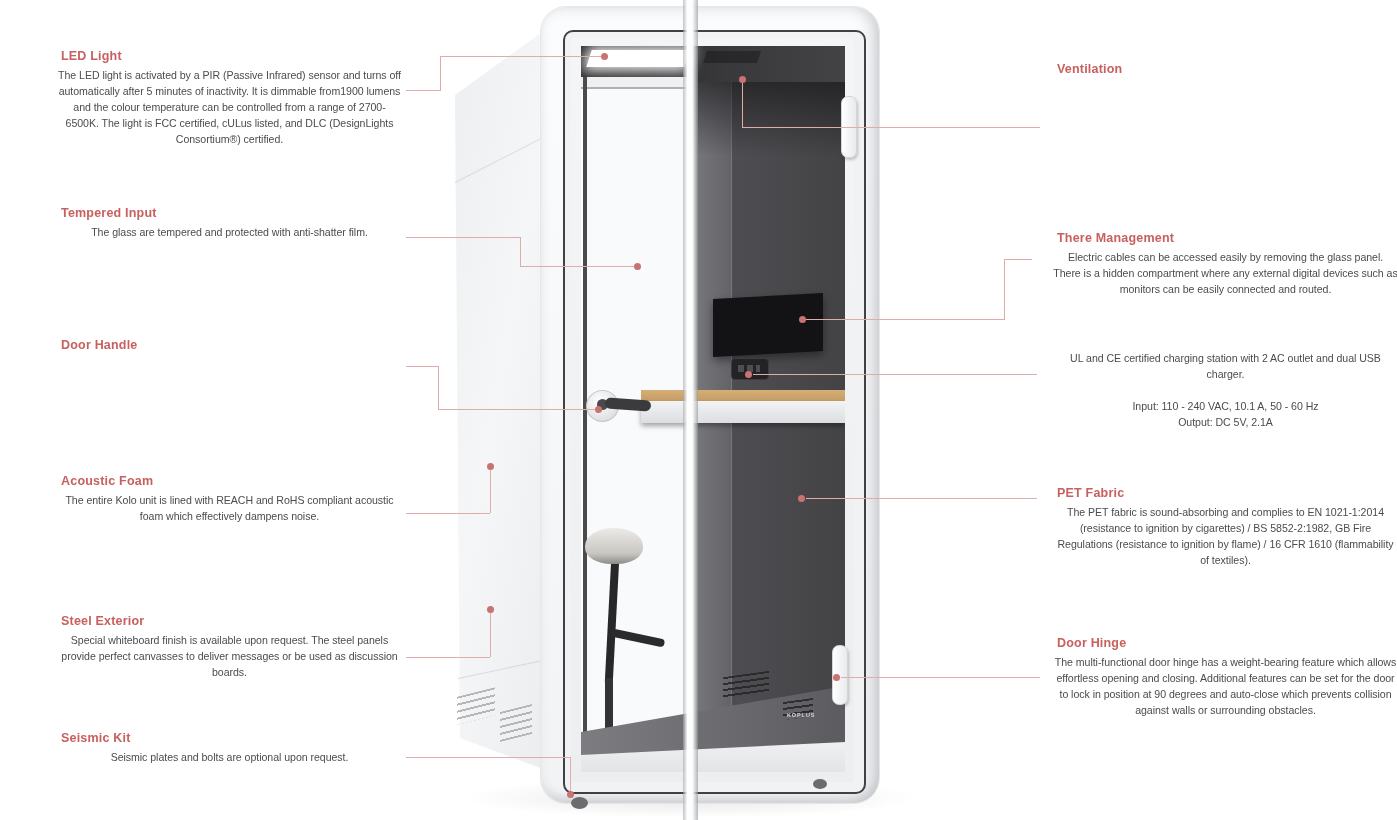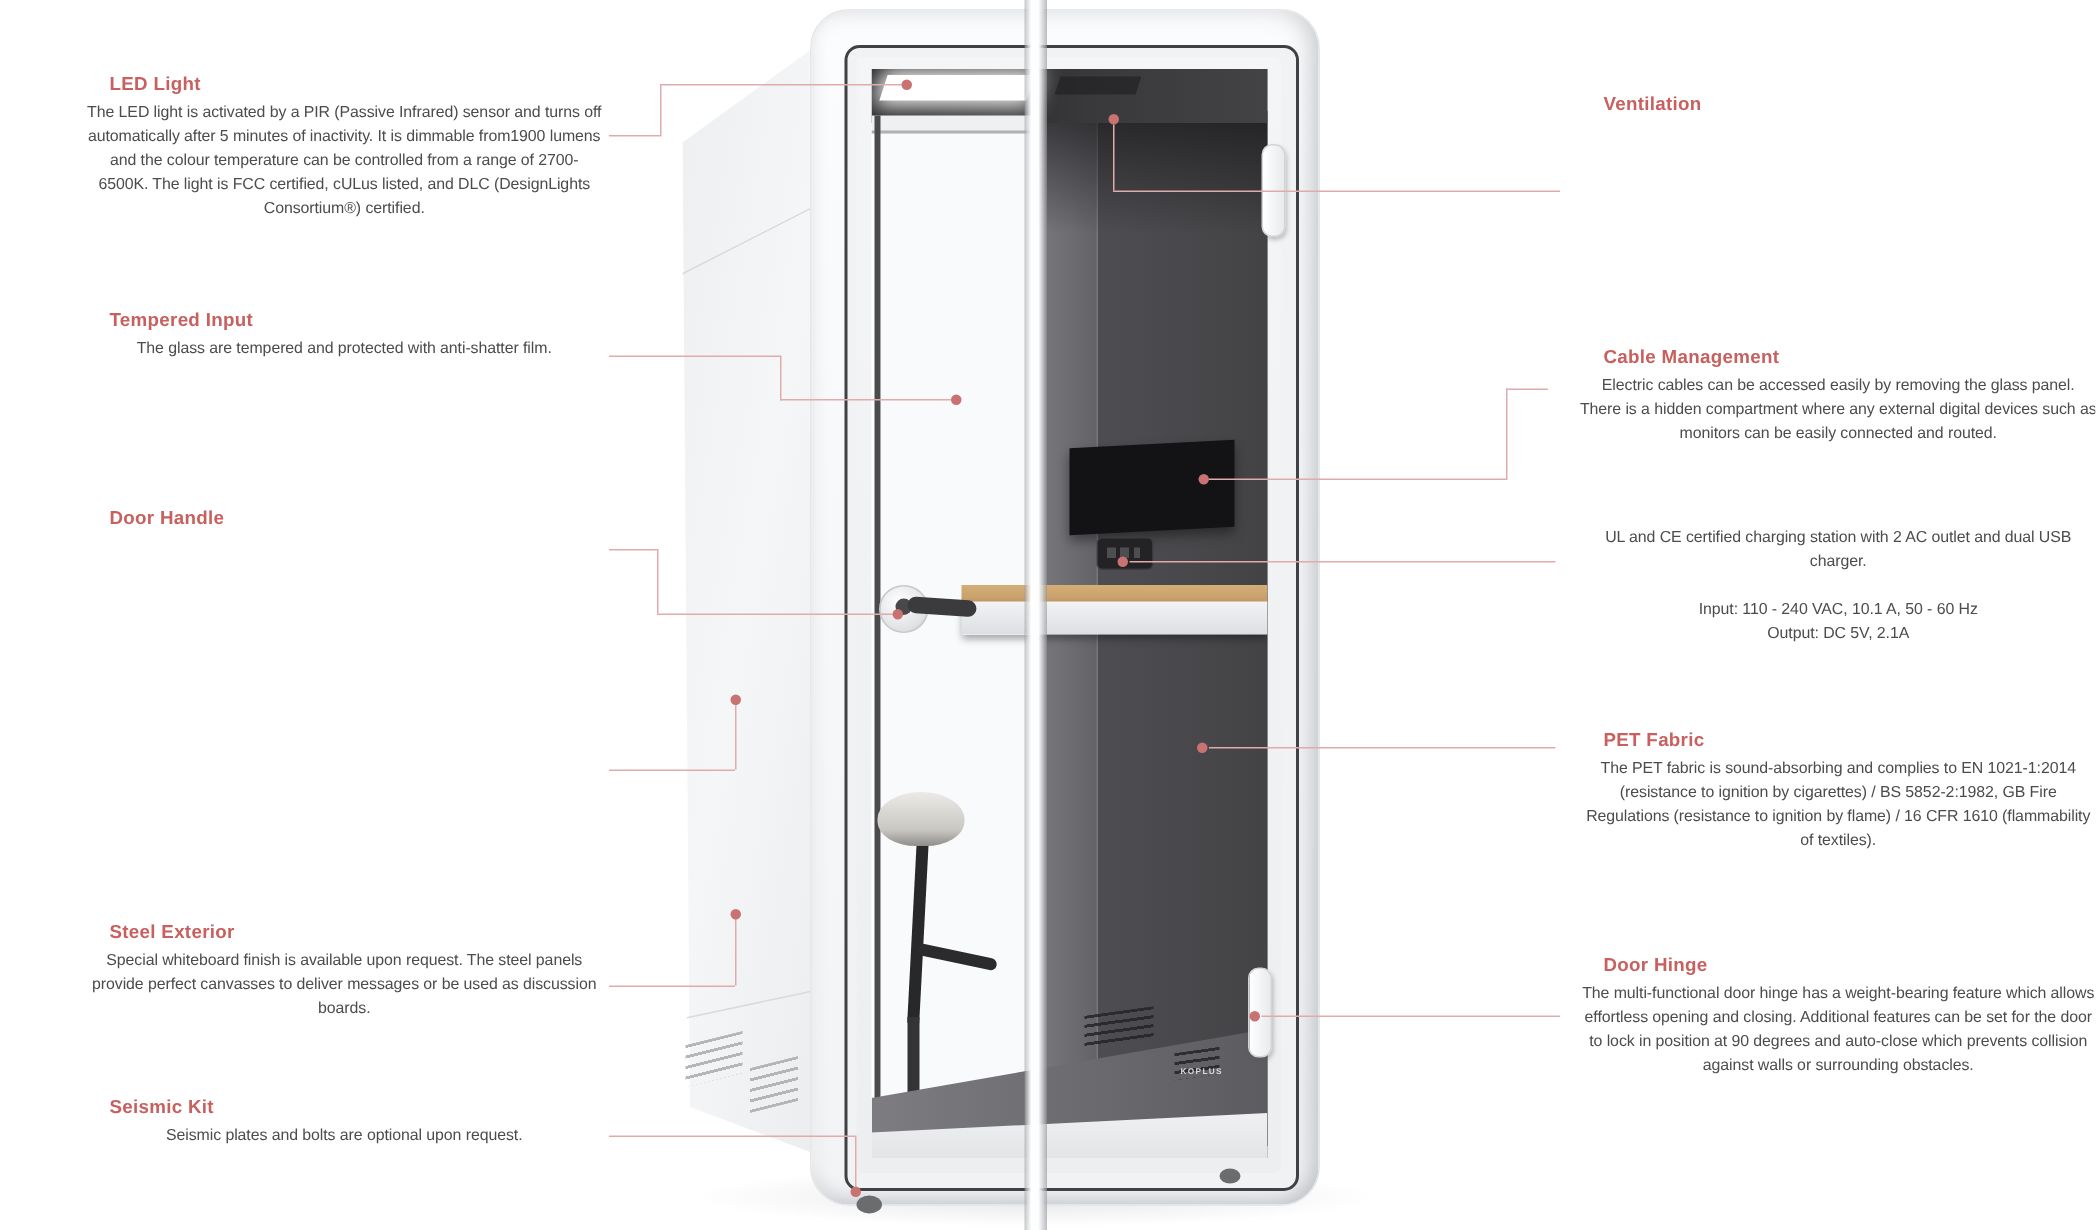--- a/index.html
+++ b/index.html
@@ -2,21 +2,21 @@
 <html><head>
 <meta charset="utf-8">
 <style>
   html,body{margin:0;padding:0;background:#fff;}
   #stage{
     position:relative;width:1397px;height:820px;overflow:hidden;
     background:#ffffff;font-family:"Liberation Sans",sans-serif;
   }
   .callout-block{position:absolute;width:345px;}
   .callout-block h3{
-    margin:0 0 4px 16px;font-size:12.5px;font-weight:bold;color:#c7605e;letter-spacing:.2px;
+    margin:0 0 4px 4px;font-size:12.5px;font-weight:bold;color:#c7605e;letter-spacing:.2px;
   }
   .callout-block p{
     margin:0;font-size:10.6px;line-height:16px;color:#4c4c4e;letter-spacing:-.05px;text-align:center;
   }
   .callout-block p.spec{margin-top:16px;}
   .cl{position:absolute;background:#dfabab;}
   .cl.h{height:1px;}
   .cl.v{width:1px;}
   .dot{position:absolute;width:7px;height:7px;border-radius:50%;background:#c97272;}
   
@@ -191,34 +191,38 @@
     <h3>LED Light</h3>
     <p>The LED light is activated by a PIR (Passive Infrared) sensor and turns off automatically after 5 minutes of inactivity. It is dimmable from1900 lumens and the colour temperature can be controlled from a range of 2700-6500K. The light is FCC certified, cULus listed, and DLC (DesignLights Consortium®) certified.</p>
   </div>
   <div class="callout-block" style="left:57px;top:206px;">
     <h3>Tempered Input</h3>
     <p>The glass are tempered and protected with anti-shatter film.</p>
   </div>
   <div class="callout-block" style="left:57px;top:338px;">
     <h3>Door Handle</h3>
   </div>
+  <div class="callout-block" style="left:57px;top:474px;">
+    <h3>Acoustic Foam</h3>
+    <p>The entire Kolo unit is lined with REACH and RoHS compliant acoustic foam which effectively dampens noise.</p>
+  </div>
   <div class="callout-block" style="left:57px;top:614px;">
     <h3>Steel Exterior</h3>
     <p>Special whiteboard finish is available upon request. The steel panels provide perfect canvasses to deliver messages or be used as discussion boards.</p>
   </div>
   <div class="callout-block" style="left:57px;top:731px;">
     <h3>Seismic Kit</h3>
     <p>Seismic plates and bolts are optional upon request.</p>
   </div>
 
   <div class="callout-block" style="left:1053px;top:62px;">
     <h3>Ventilation</h3>
   </div>
   <div class="callout-block" style="left:1053px;top:231px;">
-    <h3>Cable Management</h3>
+    <h3>There Management</h3>
     <p>Electric cables can be accessed easily by removing the glass panel. There is a hidden compartment where any external digital devices such as monitors can be easily connected and routed.</p>
   </div>
   <div class="callout-block" style="left:1053px;top:350px;">
     <p>UL and CE certified charging station with 2 AC outlet and dual USB charger.</p>
     <p class="spec"><span>Input: 110 - 240 VAC, 10.1 A, 50 - 60 Hz</span><br>
     <span>Output: DC 5V, 2.1A</span></p>
   </div>
   <div class="callout-block" style="left:1053px;top:486px;">
     <h3>PET Fabric</h3>
     <p>The PET fabric is sound-absorbing and complies to EN 1021-1:2014 (resistance to ignition by cigarettes) / BS 5852-2:1982, GB Fire Regulations (resistance to ignition by flame) / 16 CFR 1610 (flammability of textiles).</p>

